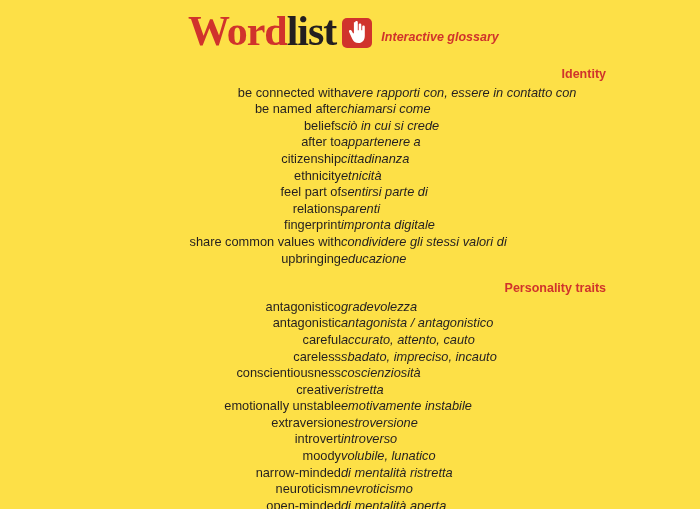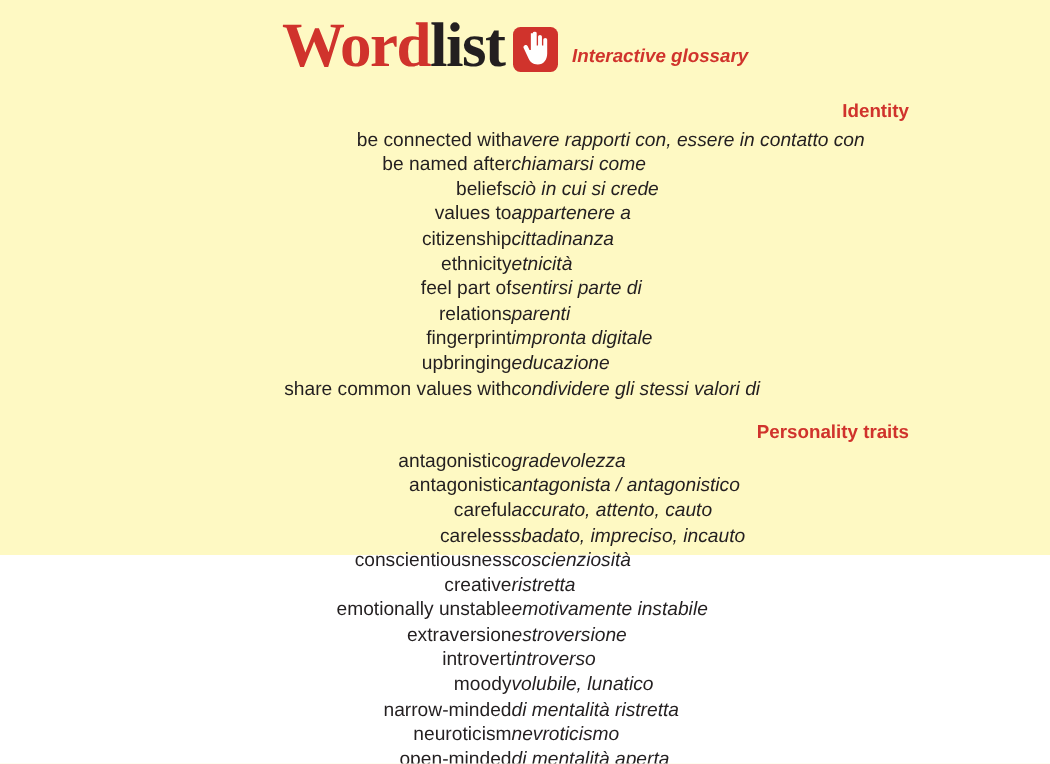--- a/index.html
+++ b/index.html
@@ -10,22 +10,22 @@
   body {
     width: 700px;
     height: 509px;
     font-family: "Liberation Sans", sans-serif;
     color: #231f20;
     overflow: hidden;
   }
   .page {
     position: relative;
     width: 700px;
-    height: 370px;
-    background: #fef9c3;
+    height: 509px;
+    background: #fde047;
   }
   .title-row {
     position: absolute;
     left: 188px;
     top: 10px;
     display: flex;
     align-items: flex-end;
   }
   .wordmark {
     font-family: "Liberation Serif", serif;
@@ -122,21 +122,21 @@
       </div>
       <div class="entry">
         <div class="term">be named after</div>
         <div class="translation">chiamarsi come</div>
       </div>
       <div class="entry">
         <div class="term">beliefs</div>
         <div class="translation">ciò in cui si crede</div>
       </div>
       <div class="entry">
-        <div class="term">values to</div>
+        <div class="term">after to</div>
         <div class="translation">appartenere a</div>
       </div>
       <div class="entry">
         <div class="term">citizenship</div>
         <div class="translation">cittadinanza</div>
       </div>
       <div class="entry">
         <div class="term">ethnicity</div>
         <div class="translation">etnicità</div>
       </div>
@@ -146,27 +146,27 @@
       </div>
       <div class="entry">
         <div class="term">relations</div>
         <div class="translation">parenti</div>
       </div>
       <div class="entry">
         <div class="term">fingerprint</div>
         <div class="translation">impronta digitale</div>
       </div>
       <div class="entry">
+        <div class="term">share common values with</div>
+        <div class="translation">condividere gli stessi valori di</div>
+      </div>
+      <div class="entry">
         <div class="term">upbringing</div>
         <div class="translation">educazione</div>
       </div>
-      <div class="entry">
-        <div class="term">share common values with</div>
-        <div class="translation">condividere gli stessi valori di</div>
-      </div>
     </div>
 
     <div class="section">
       <div class="section-head spaced">Personality traits</div>
       <div class="entry">
         <div class="term">antagonistico</div>
         <div class="translation">gradevolezza</div>
       </div>
       <div class="entry">
         <div class="term">antagonistic</div>

